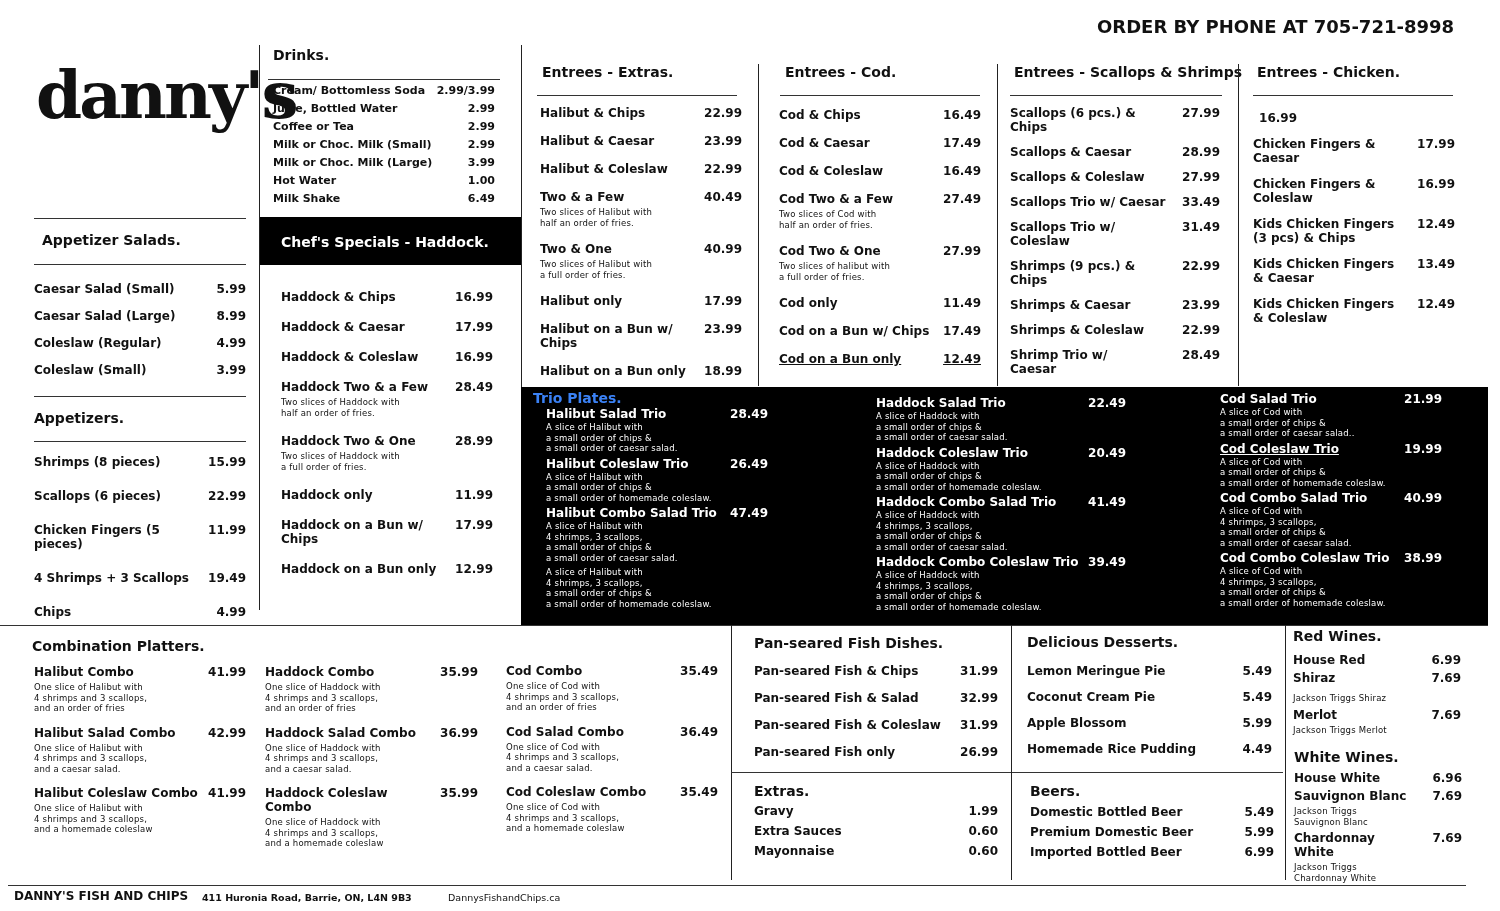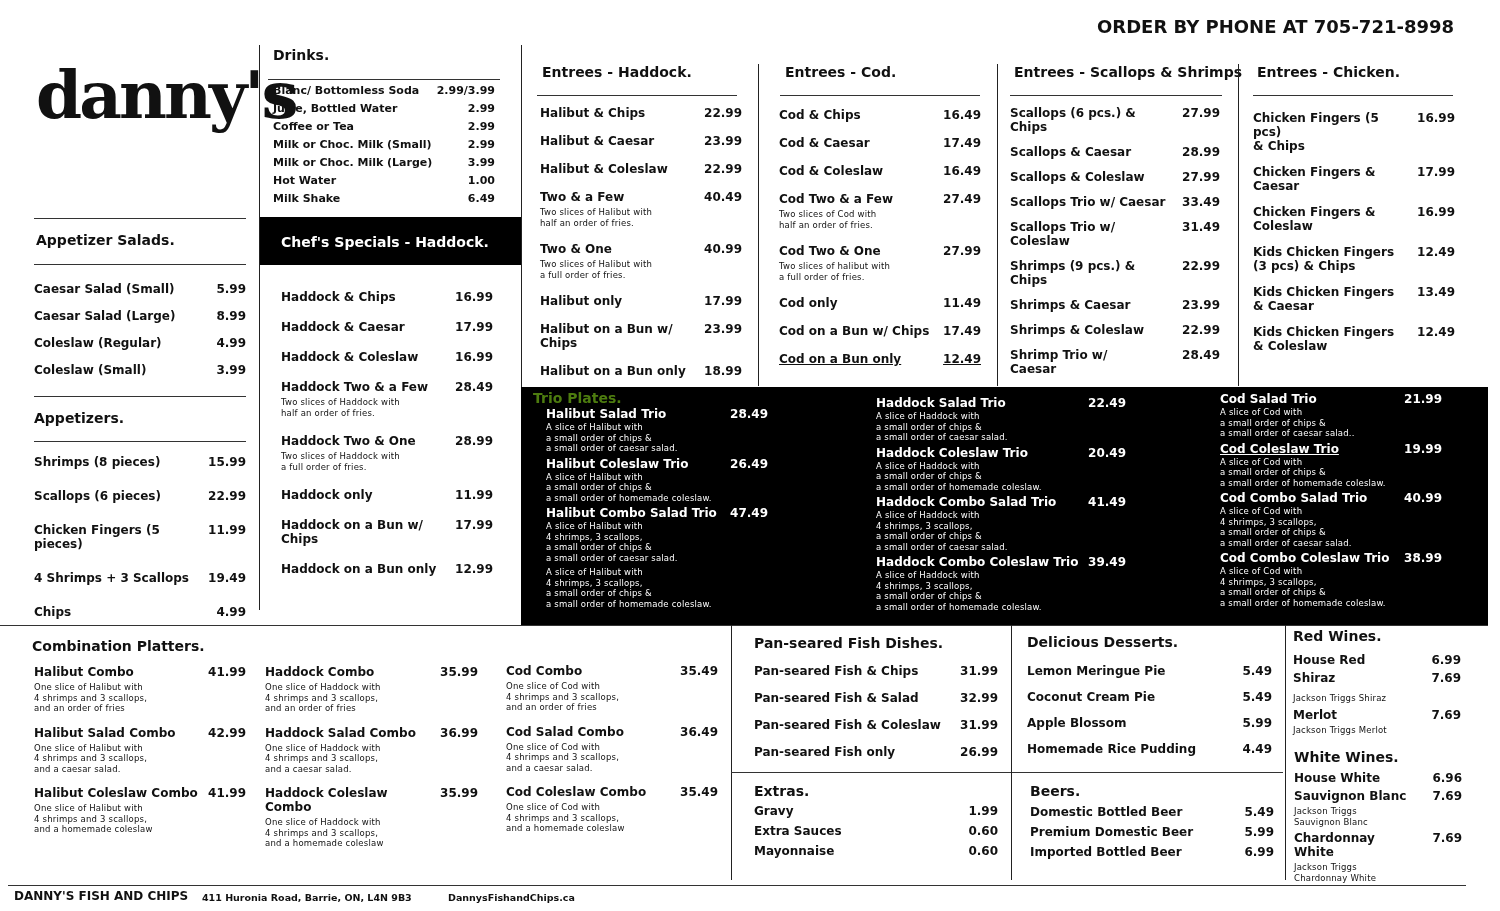--- a/index.html
+++ b/index.html
@@ -21,21 +21,21 @@
 </head>
 <body>
 
 <div class="abs" style="right:46px;top:16px;font-weight:bold;font-size:18px;">ORDER BY PHONE AT 705-721-8998</div>
 
 <div class="abs" style="left:36px;top:62px;width:210px;text-align:center">
   <div class="logo1">danny's</div>
 </div>
 
 <div class="abs hr" style="left:34px;top:218px;width:212px"></div>
-<div class="abs title" style="left:36px;top:232px">Appetizer Salads.</div>
+<div class="abs title" style="left:42px;top:232px">Appetizer Salads.</div>
 <div class="abs hr" style="left:34px;top:264px;width:212px"></div>
 <div class="abs list" style="left:34px;top:282px;width:212px">
     <div style="margin-bottom: 13px;">
       <div class="row">
         <span style="white-space: pre-line;">Caesar Salad (Small)</span>
         <span class="p">5.99</span>
       </div>
     </div>
     <div style="margin-bottom: 13px;">
       <div class="row">
@@ -92,21 +92,21 @@
     </div>
   </div>
 
 <div class="abs vl" style="left:259px;top:45px;height:565px"></div>
 
 <div class="abs title" style="left:273px;top:47px">Drinks.</div>
 <div class="abs hr" style="left:268px;top:79px;width:232px"></div>
 <div class="abs list" style="left:273px;top:84px;width:222px">
     <div style="margin-bottom: 5px;">
       <div class="row" style="font-size: 11px;">
-        <span style="white-space: pre-line;">Blanc/ Bottomless Soda</span>
+        <span style="white-space: pre-line;">Cream/ Bottomless Soda</span>
         <span class="p">2.99/3.99</span>
       </div>
     </div>
     <div style="margin-bottom: 5px;">
       <div class="row" style="font-size: 11px;">
         <span style="white-space: pre-line;">Juice, Bottled Water</span>
         <span class="p">2.99</span>
       </div>
     </div>
     <div style="margin-bottom: 5px;">
@@ -193,21 +193,21 @@
     <div style="margin-bottom: 16px;">
       <div class="row">
         <span style="white-space: pre-line;">Haddock on a Bun only</span>
         <span class="p">12.99</span>
       </div>
     </div>
   </div>
 
 <div class="abs vl" style="left:521px;top:45px;height:580px"></div>
 
-<div class="abs title" style="left:542px;top:64px">Entrees - Haddock.</div>
+<div class="abs title" style="left:542px;top:64px">Entrees - Extras.</div>
 <div class="abs hr" style="left:537px;top:95px;width:200px"></div>
 <div class="abs list" style="left:540px;top:106px;width:202px">
     <div style="margin-bottom: 14px;">
       <div class="row">
         <span style="white-space: pre-line;">Halibut &amp; Chips</span>
         <span class="p">22.99</span>
       </div>
     </div>
     <div style="margin-bottom: 14px;">
       <div class="row">
@@ -381,22 +381,20 @@
       </div>
     </div>
   </div>
 <div class="abs vl" style="left:1238px;top:64px;height:322px"></div>
 
 <div class="abs title" style="left:1257px;top:64px">Entrees - Chicken.</div>
 <div class="abs hr" style="left:1253px;top:95px;width:200px"></div>
 <div class="abs list" style="left:1253px;top:111px;width:202px">
     <div style="margin-bottom: 12px;">
       <div class="row">
-        <span style="white-space: pre-line;">Chicken Fingers (5 pcs)
-&amp; Chips</span>
         <span class="p">16.99</span>
       </div>
     </div>
     <div style="margin-bottom: 12px;">
       <div class="row">
         <span style="white-space: pre-line;">Chicken Fingers &amp; Caesar</span>
         <span class="p">17.99</span>
       </div>
     </div>
     <div style="margin-bottom: 12px;">
@@ -423,21 +421,21 @@
     <div style="margin-bottom: 12px;">
       <div class="row">
         <span style="white-space: pre-line;">Kids Chicken Fingers
 &amp; Coleslaw</span>
         <span class="p">12.49</span>
       </div>
     </div>
   </div>
 
 <div class="abs black trio" style="left:521px;top:387px;width:967px;height:238px">
-  <div class="abs title" style="left:12px;top:3px;color:#4d7c0f">Trio Plates.</div>
+  <div class="abs title" style="left:12px;top:3px;color:#3b82f6">Trio Plates.</div>
   <div class="abs list" style="left:25px;top:20px;width:222px">
       <div style="margin-bottom: 3px;">
         <div class="row">
           <span style="white-space: pre-line;">Halibut Salad Trio</span>
           <span class="p">28.49</span>
         </div>
         <div class="desc" style="white-space: pre-line;">A slice of Halibut with
 a small order of chips &amp;
 a small order of caesar salad.</div>
       </div>
@@ -790,13 +788,13 @@
         <span class="p">7.69</span>
       </div>
       <div class="desc" style="white-space: pre-line;">Jackson Triggs
 Chardonnay White</div>
     </div>
   </div>
 
 <div class="abs hr" style="left:8px;top:885px;width:1458px"></div>
 <div class="abs" style="left:14px;top:889px;font-weight:bold;font-size:12px">DANNY'S FISH AND CHIPS</div>
 <div class="abs" style="left:202px;top:892px;font-weight:600;font-size:9.5px">411 Huronia Road, Barrie, ON, L4N 9B3</div>
-<div class="abs" style="left:448px;top:892px;font-weight:700;font-size:9.5px">DannysFishandChips.ca</div>
+<div class="abs" style="left:448px;top:892px;font-weight:400;font-size:9.5px">DannysFishandChips.ca</div>
 
 </body></html>

